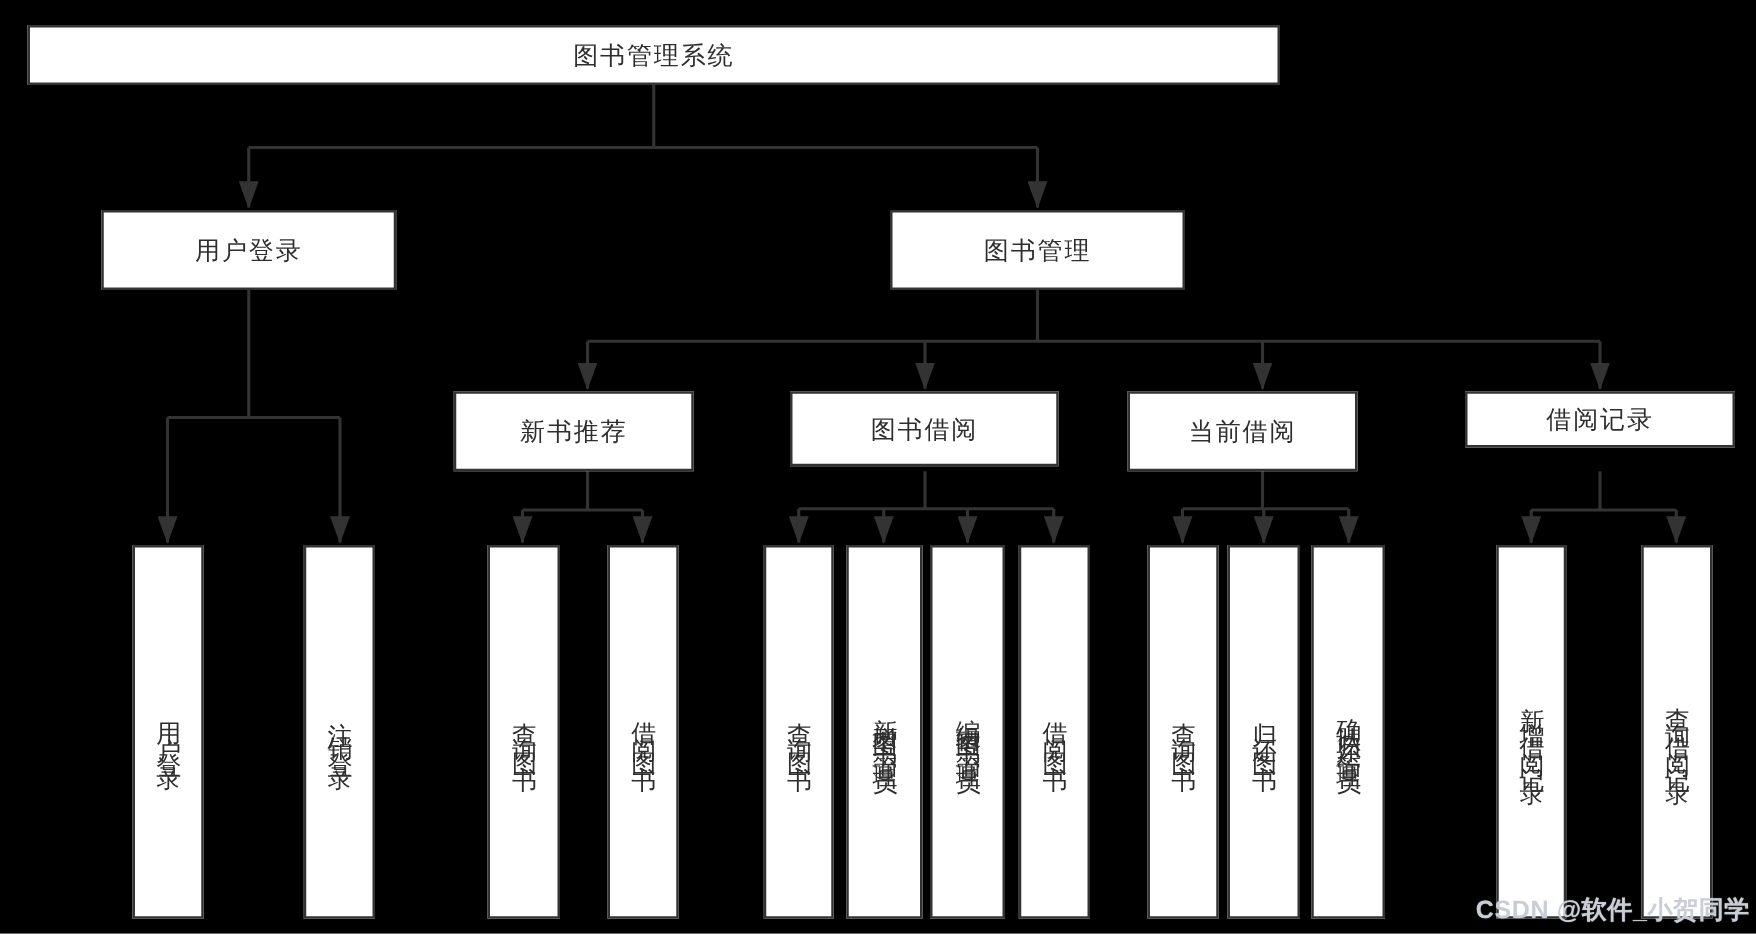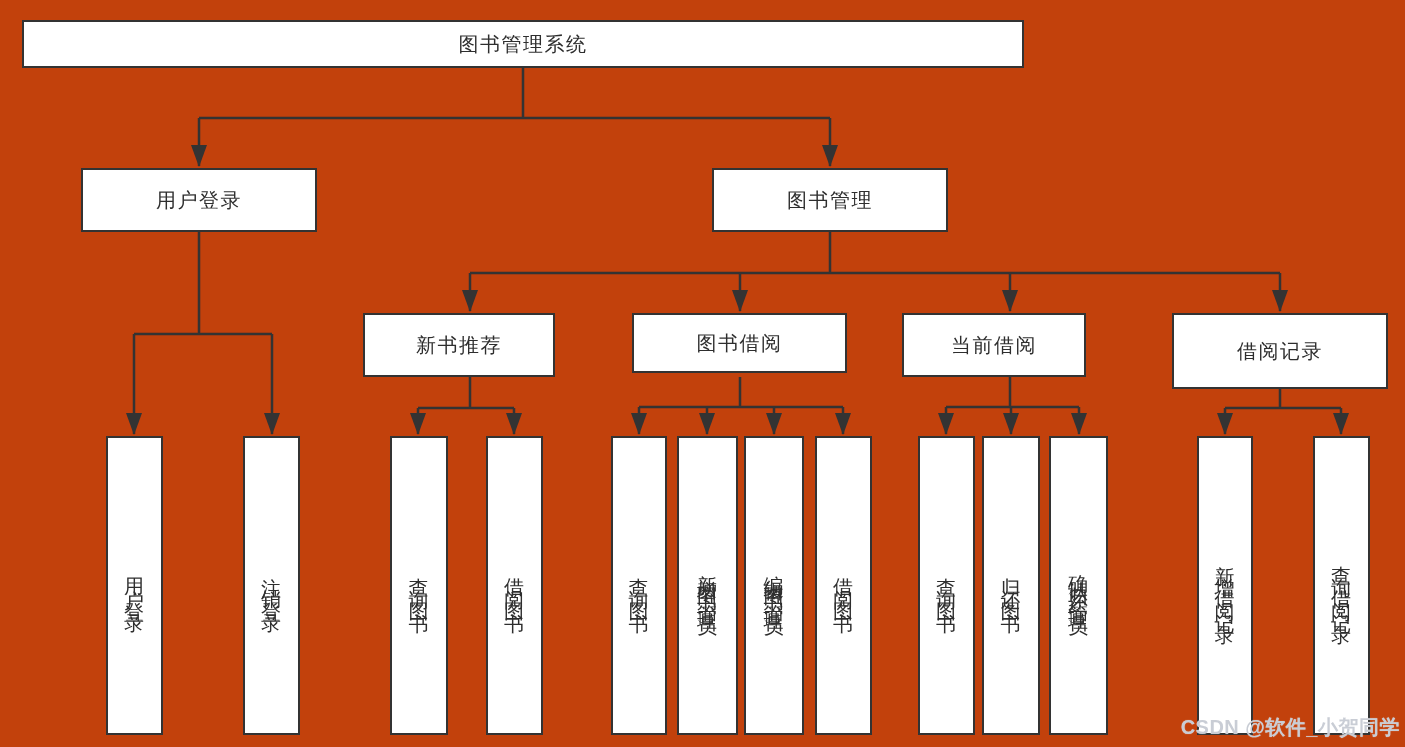--- a/index.html
+++ b/index.html
@@ -1,17 +1,17 @@
 <!DOCTYPE html>
 <html><head>
 <meta charset="utf-8">
 <style>
   html,body { margin:0; padding:0; background:#ffffff; }
   .canvas {
-    position:relative; width:1405px; height:747px; background:#c2410c;
+    position:relative; width:1405px; height:747px; background:#000000;
     font-family:"Liberation Sans","DejaVu Sans",sans-serif; overflow:hidden;
   }
   .canvas svg { position:absolute; left:0; top:0; z-index:1; }
   .node {
     position:absolute; box-sizing:border-box; background:#ffffff;
     border:2.5px solid #333333; color:#2e2e2e; z-index:2;
     display:flex; align-items:center; justify-content:center;
     overflow:hidden;
   }
   .node.h { font-size:20px; letter-spacing:1.5px; white-space:nowrap; }
@@ -83,21 +83,21 @@
   </svg>
 
   <div class="node h" style="left:22px;top:20px;width:1002px;height:48px">图书管理系统</div>
 
   <div class="node h" style="left:81px;top:168px;width:236px;height:64px">用户登录</div>
   <div class="node h" style="left:712px;top:168px;width:236px;height:64px">图书管理</div>
 
   <div class="node h" style="left:363px;top:313px;width:192px;height:64px">新书推荐</div>
   <div class="node h" style="left:632px;top:313px;width:215px;height:60px">图书借阅</div>
   <div class="node h" style="left:902px;top:313px;width:184px;height:64px">当前借阅</div>
-  <div class="node h" style="left:1172px;top:313px;width:216px;height:76px">借阅记录</div>
+  <div class="node h" style="left:1172px;top:313px;width:216px;height:45px">借阅记录</div>
 
   <div class="node v" style="left:106px;top:436px;width:57px;height:299px">用户登录</div>
   <div class="node v" style="left:243px;top:436px;width:57px;height:299px">注销登录</div>
 
   <div class="node v" style="left:390px;top:436px;width:58px;height:299px">查询图书</div>
   <div class="node v" style="left:486px;top:436px;width:57px;height:299px">借阅图书</div>
 
   <div class="node v" style="left:611px;top:436px;width:56px;height:299px">查询图书</div>
   <div class="node v long" style="left:677px;top:436px;width:61px;height:299px">新增图书（管理员）</div>
   <div class="node v long" style="left:744px;top:436px;width:60px;height:299px">编辑图书（管理员）</div>

